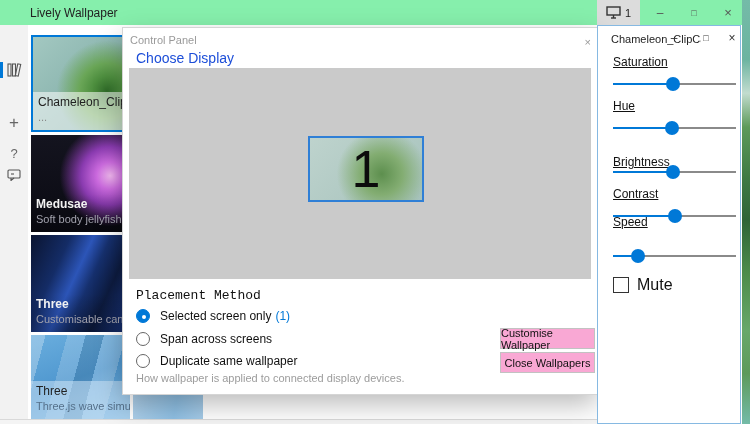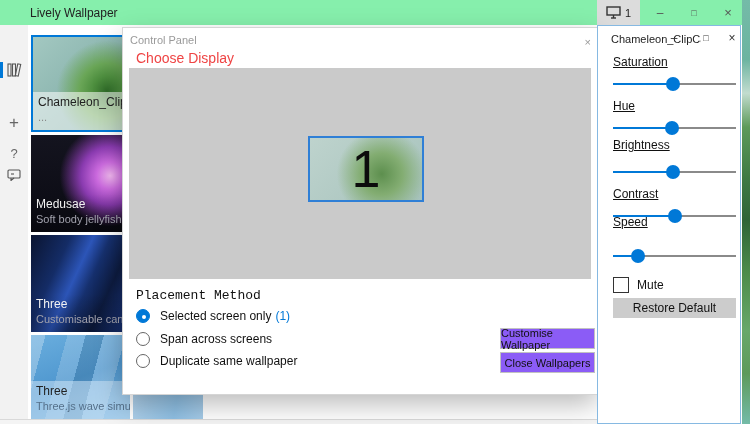--- a/index.html
+++ b/index.html
@@ -55,52 +55,52 @@
   .tile .overlay { position:absolute; left:0; right:0; bottom:0; height:38px; padding:3px 5px 0 5px;
     white-space:nowrap; overflow:hidden; }
   .ov-light { background:rgba(255,255,255,0.55); }
   .ov-dark { background:linear-gradient(rgba(0,0,0,0), rgba(0,0,0,0.22)); }
   .ov-blue { background:rgba(205,228,246,0.55); }
   .tile .t-title { font-size:12px; line-height:15px; }
   .tile .t-sub { font-size:11px; line-height:14px; }
   .ov-light .t-title, .ov-blue .t-title { color:#222; }
   .ov-light .t-sub { color:#8a8a8a; }
   .ov-blue .t-sub { color:#55708a; }
-  .ov-dark .t-title { color:#f2f2f2; }
+  .ov-dark .t-title { color:#f2f2f2;font-weight:bold; }
   .ov-dark .t-sub { color:#a2a2ad; }
 
   .tile-sliver { position:absolute; left:133px; top:394px; width:70px; height:25px;
     background:linear-gradient(100deg,#aed0ea 0%,#8fc0e4 60%,#a5cbe8 100%); }
   .bottom-strip { position:absolute; left:0; top:419px; width:597px; height:5px;
     background:#f4f4f4; border-top:1px solid #d9d9d9; }
 
   
   .dialog { position:absolute; left:123px; top:28px; width:474px; height:366px; background:#fff;
     box-shadow:0 0 0 1px #d5d5d5, 0 10px 26px rgba(0,0,0,0.28); }
   .dlg-title { position:absolute; left:7px; top:6px; font-size:11px; color:#9a9a9a; }
   .dlg-close { position:absolute; right:6px; top:8px; font-size:11px; color:#999; }
-  .dlg-heading { position:absolute; left:13px; top:22px; font-size:14px; color:#ef4444; }
+  .dlg-heading { position:absolute; left:13px; top:22px; font-size:14px; color:#1d4ed8; }
   .display-area { position:absolute; left:6px; top:40px; width:462px; height:211px; background:#cacaca; }
   .monitor-preview { position:absolute; left:179px; top:68px; width:116px; height:66px;
     border:2px solid #2f7fd6; display:flex; align-items:center; justify-content:center;
     background:radial-gradient(circle at 64% 58%, #5d8f4e 0%, #83ad72 26%, rgba(160,190,160,0) 56%),
                linear-gradient(135deg,#bed3cd 0%,#a6c2bc 100%); }
   .monitor-preview .mnum { font-size:52px; font-weight:400; color:#0c0c0c; line-height:1; }
   .placement-heading { position:absolute; left:13px; top:260px; font-size:13px; color:#111;font-family:Liberation Mono, monospace; }
   .radio-row { position:absolute; left:13px; height:16px; display:flex; align-items:center; gap:10px; }
   .rr-0 { top:280px; } .rr-1 { top:303px; } .rr-2 { top:325px; }
   .radio { width:14px; height:14px; border-radius:50%; border:1px solid #666; background:#fff;
     position:relative; flex:0 0 auto; }
   .radio.checked { border:1px solid #0078d7; background:#0078d7; }
   .radio.checked::after { content:""; position:absolute; left:5px; top:5px; width:4px; height:4px;
     border-radius:50%; background:#fff; }
   .radio-label { font-size:12px; color:#111; }
   .radio-badge { font-size:12px; color:#0078d7; margin-left:-6px; }
   .dlg-help { position:absolute; left:13px; top:344px; font-size:11px; color:#9c9c9c; }
-  .dlg-btn { position:absolute; left:377px; width:95px; height:21px; background:#8b5cf6;
+  .dlg-btn { position:absolute; left:377px; width:95px; height:21px; background:#f9a8d4;
     border:1px solid #c2c2c2; font-size:11px; color:#111; display:flex; align-items:center;
     justify-content:center; font-family:"Liberation Sans", sans-serif; }
   .btn-customise { top:300px; } .btn-closewall { top:324px; }
 
   
   .cpanel { position:absolute; left:597px; top:25px; width:144px; height:399px; background:#fff;
     border:1px solid #86b9e2; }
   .cp-title { position:absolute; left:13px; top:7px; font-size:11px; color:#222; white-space:nowrap;
     overflow:hidden; width:90px; }
   .cp-btn { position:absolute; top:0; width:24px; height:24px; display:flex; align-items:center;
@@ -109,26 +109,26 @@
   .cp-max { left:96px; font-size:9px; }
   .cp-cls { left:122px; font-size:12px; }
   .sl-label { position:absolute; left:15px; font-size:12px; color:#111;text-decoration:underline; }
   .sl-track { position:absolute; left:15px; width:123px; height:14px; }
   .sl-track .rail { position:absolute; left:0; right:0; top:6px; height:2px; background:#8a8a8a; }
   .sl-track .fill { position:absolute; left:0; top:6px; height:2px; background:#0078d7; }
   .sl-track .thumb { position:absolute; top:0; width:14px; height:14px; margin-left:-7px;
     border-radius:50%; background:#0078d7; }
   .lab-0{top:29px;} .trk-0{top:51px;}
   .lab-1{top:73px;} .trk-1{top:95px;}
-  .lab-2{top:112px;text-align:right;} .trk-2{top:139px;}
+  .lab-2{top:129px;text-align:right;} .trk-2{top:139px;}
   .lab-3{top:161px;} .trk-3{top:183px;}
   .lab-4{top:189px;} .trk-4{top:223px;}
   .mute-row { position:absolute; left:15px; top:250px; height:17px; display:flex; align-items:center; gap:8px; }
   .checkbox { width:16px; height:16px; border:1.5px solid #333; background:#fff; flex:0 0 auto; }
-  .mute-label { font-size:12px; color:#111; }
+  .mute-label { font-size:16px; color:#111; }
   .restore-btn { position:absolute; left:15px; top:272px; width:123px; height:20px; background:#cccccc;
     font-size:12px; color:#111; display:flex; align-items:center; justify-content:center; }
 </style>
 </head>
 <body>
 
 <div id="stage">
 
   <div class="desktop-strip"></div>
 
@@ -225,20 +225,21 @@
     </div>
     <div class="radio-row rr-1">
       <div class="radio"></div>
       <span class="radio-label">Span across screens</span>
     </div>
     <div class="radio-row rr-2">
       <div class="radio"></div>
       <span class="radio-label">Duplicate same wallpaper</span>
     </div>
 
+    <div class="dlg-help">How wallpaper is applied to connected display devices.</div>
 
     <div class="dlg-btn btn-customise">Customise Wallpaper</div>
     <div class="dlg-btn btn-closewall">Close Wallpapers</div>
   </div>
 
   <div class="cpanel">
     <div class="cp-title">Chameleon_ClipCa</div>
     <div class="cp-btn cp-min">–</div>
     <div class="cp-btn cp-max">□</div>
     <div class="cp-btn cp-cls">×</div>
@@ -276,16 +277,15 @@
       <div class="rail"></div>
       <div class="fill" style="width: 20%;"></div>
       <div class="thumb" style="left: 20%;"></div>
     </div>
 
     <div class="mute-row">
       <div class="checkbox"></div>
       <span class="mute-label">Mute</span>
     </div>
 
-    <div class="restore-btn">Restore Default</div>
   </div>
 
 </div>
 
 </body></html>

